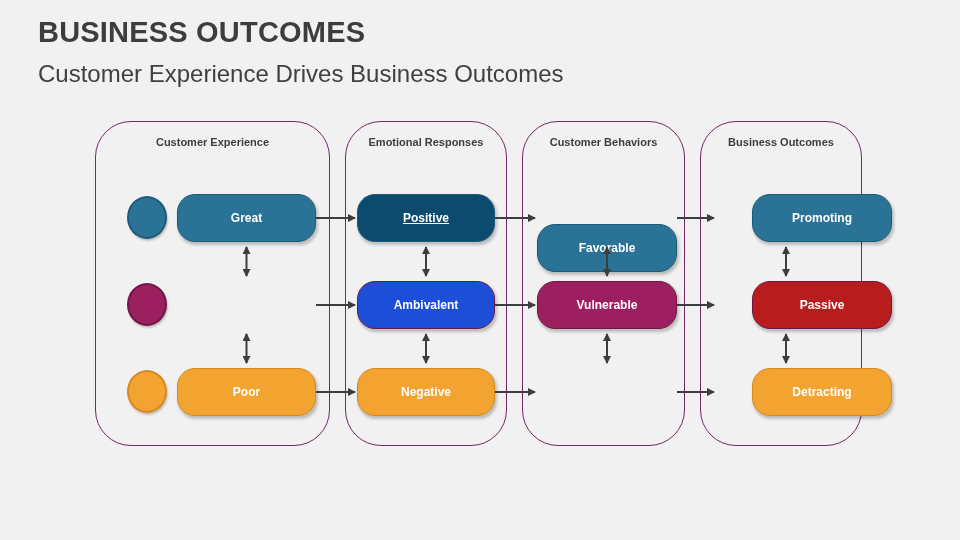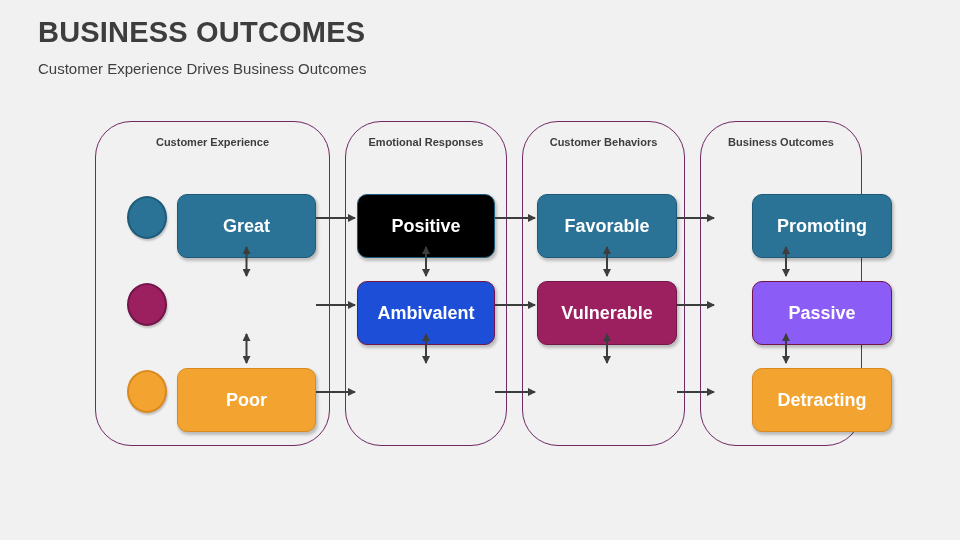--- a/index.html
+++ b/index.html
@@ -16,46 +16,46 @@
     background:var(--bg);
     overflow:hidden;
   }
   .title{
     position:absolute;left:38px;top:16px;
     font-size:29px;font-weight:bold;color:var(--text-dark);
     letter-spacing:.2px;
   }
   .subtitle{
     position:absolute;left:38px;top:60px;
-    font-size:15px;color:#404040;
+    font-size:24px;color:#404040;
   }
   .container{
     position:absolute;top:121px;height:325px;
     border:1.6px solid var(--container-border);
     border-radius:36px;
     box-sizing:border-box;
   }
   .col-1{left:95px;width:235px;}
   .col-2{left:345px;width:162px;}
   .col-3{left:522px;width:163px;}
   .col-4{left:700px;width:162px;}
   .col-header{
     margin:13px auto 0;
     max-width:120px;
     text-align:center;
     font-size:11px;font-weight:bold;line-height:1.35;
     color:var(--text-dark);
   }
   .node{
-    position:absolute;height:64px;
-    border-radius:10px;
+    position:absolute;height:48px;
+    border-radius:18px;
     border:1.5px solid;
     box-sizing:border-box;
     display:flex;align-items:center;justify-content:center;
-    color:#fff;font-size:18px;font-weight:bold;
+    color:#fff;font-size:12px;font-weight:bold;
     box-shadow:1.5px 2.5px 3px rgba(0,0,0,0.22);
   }
   .nc1{left:177px;width:139px;}
   .nc2{left:357px;width:138px;}
   .nc3{left:537px;width:140px;}
   .nc4{left:716px;width:140px;margin-left:36px;}
   .row1{top:194px;}
   .row2{top:281px;}
   .row3{top:368px;}
   .circle{
@@ -96,28 +96,29 @@
     <div class="col-header">Business Outcomes</div>
   </div>
 
   <div class="circle c-row1" style="background-color: rgb(43, 115, 150); border-color: rgb(30, 91, 121);"></div>
   <div class="circle c-row2" style="background-color: rgb(156, 31, 96); border-color: rgb(114, 22, 74);"></div>
   <div class="circle c-row3" style="background-color: rgb(242, 163, 48); border-color: rgb(217, 137, 30);"></div>
 
   <div class="node nc1 row1" style="background-color: rgb(43, 115, 150); border-color: rgb(30, 91, 121);">Great</div>
   <div class="node nc1 row3" style="background-color: rgb(242, 163, 48); border-color: rgb(217, 137, 30);">Poor</div>
 
-  <div class="node nc2 row1" style="background-color: #000000; border-color: rgb(30, 91, 121);">Positive</div>
+  <div class="node nc2 row1" style="background-color: #0c4a6e; border-color: rgb(30, 91, 121); text-decoration: underline;">Positive</div>
   <div class="node nc2 row2" style="background-color: #1d4ed8; border-color: rgb(114, 22, 74);">Ambivalent</div>
+  <div class="node nc2 row3" style="background-color: rgb(242, 163, 48); border-color: rgb(217, 137, 30);">Negative</div>
 
-  <div class="node nc3 row1" style="background-color: rgb(43, 115, 150); border-color: rgb(30, 91, 121);">Favorable</div>
+  <div class="node nc3 row1" style="background-color: rgb(43, 115, 150); border-color: rgb(30, 91, 121); margin-top: 30px;">Favorable</div>
   <div class="node nc3 row2" style="background-color: rgb(156, 31, 96); border-color: rgb(114, 22, 74);">Vulnerable</div>
 
   <div class="node nc4 row1" style="background-color: rgb(43, 115, 150); border-color: rgb(30, 91, 121);">Promoting</div>
-  <div class="node nc4 row2" style="background-color: #8b5cf6; border-color: rgb(114, 22, 74);">Passive</div>
+  <div class="node nc4 row2" style="background-color: #b91c1c; border-color: rgb(114, 22, 74);">Passive</div>
   <div class="node nc4 row3" style="background-color: rgb(242, 163, 48); border-color: rgb(217, 137, 30);">Detracting</div>
 
   <svg class="arrows" viewBox="0 0 960 540" xmlns="http://www.w3.org/2000/svg">
     <defs>
       <marker id="ah" markerWidth="9" markerHeight="8" refX="7" refY="4" orient="auto" markerUnits="userSpaceOnUse">
         <path d="M0,0 L8,4 L0,8 Z"></path>
       </marker>
       <marker id="ahrev" markerWidth="9" markerHeight="8" refX="1" refY="4" orient="auto" markerUnits="userSpaceOnUse">
         <path d="M8,0 L0,4 L8,8 Z"></path>
       </marker>

